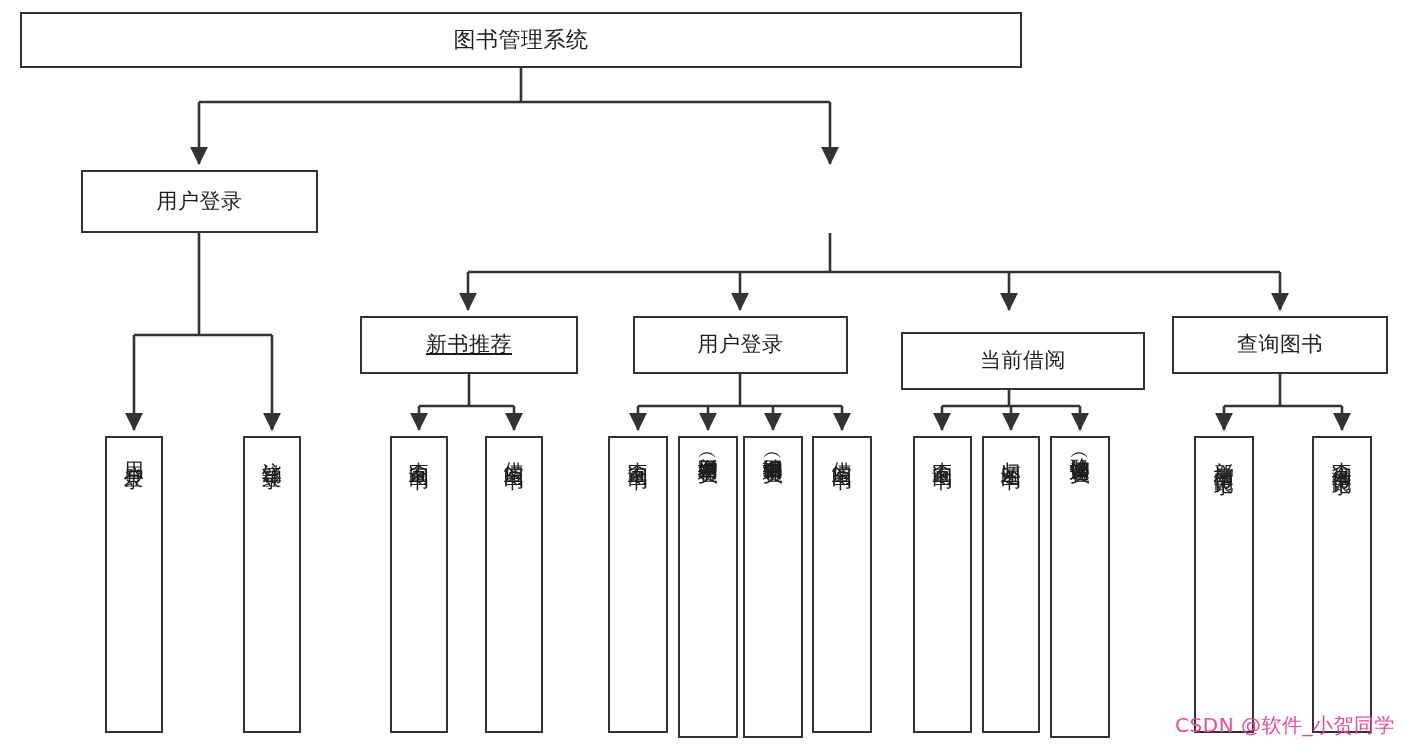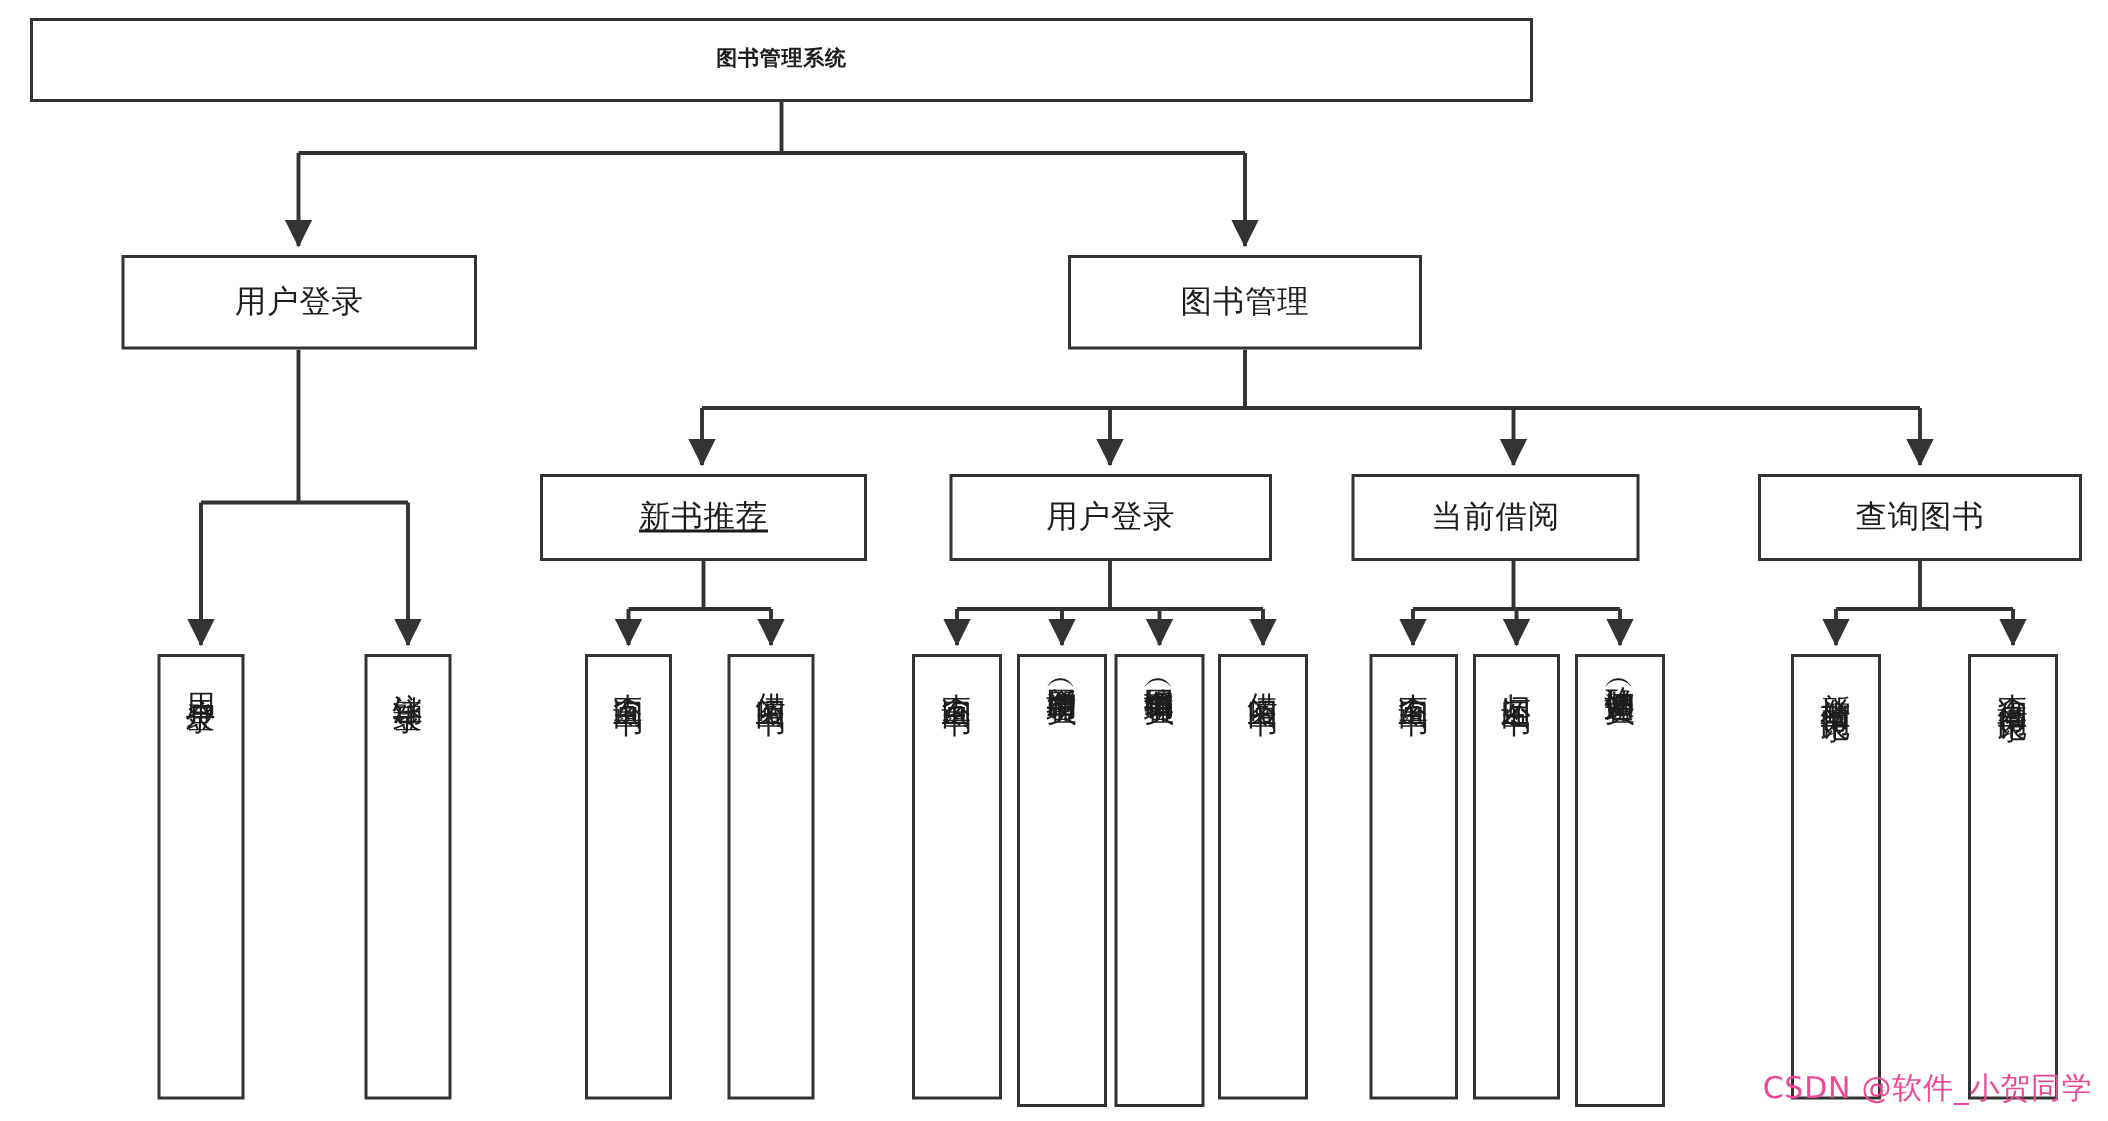--- a/index.html
+++ b/index.html
@@ -55,22 +55,21 @@
     align-items: flex-start;
     padding-top: 8px;
   }
   .node.vertical.tall-text {
     padding-top: 4px;
   }
   .node.vertical.tall-text .node-label {
     letter-spacing: 1px;
   }
   .node.root .node-label {
-    font-size: 14px;
-    font-weight: bold;
+    font-size: 22px;
   }
   #watermark {
     position: absolute;
     right: 10px;
     bottom: 8px;
     font-size: 20px;
     color: #ec4899;
     letter-spacing: 0.5px;
     white-space: nowrap;
   }
@@ -130,31 +129,28 @@
     </g>
   </svg>
 
   <div class="node root" style="left:20px; top:12px; width:1002px; height:56px;">
     <span class="node-label">图书管理系统</span>
   </div>
 
   <div class="node" style="left:81px; top:170px; width:237px; height:63px;">
     <span class="node-label">用户登录</span>
   </div>
-  <div class="node" style="left:712px; top:170px; width:236px; height:63px;">
-    <span class="node-label">图书管理</span>
-  </div>
 
   <div class="node" style="left:360px; top:316px; width:218px; height:58px;text-decoration:underline;">
     <span class="node-label">新书推荐</span>
   </div>
   <div class="node" style="left:633px; top:316px; width:215px; height:58px;">
     <span class="node-label">用户登录</span>
   </div>
-  <div class="node" style="left:901px; top:316px; width:192px; height:58px;">
+  <div class="node" style="left:901px; top:332px; width:244px; height:58px;">
     <span class="node-label">当前借阅</span>
   </div>
   <div class="node" style="left:1172px; top:316px; width:216px; height:58px;">
     <span class="node-label">查询图书</span>
   </div>
 
   <div class="node vertical" style="left:105px; top:436px; width:58px; height:297px;">
     <span class="node-label">用户登录</span>
   </div>
   <div class="node vertical" style="left:243px; top:436px; width:58px; height:297px;">

